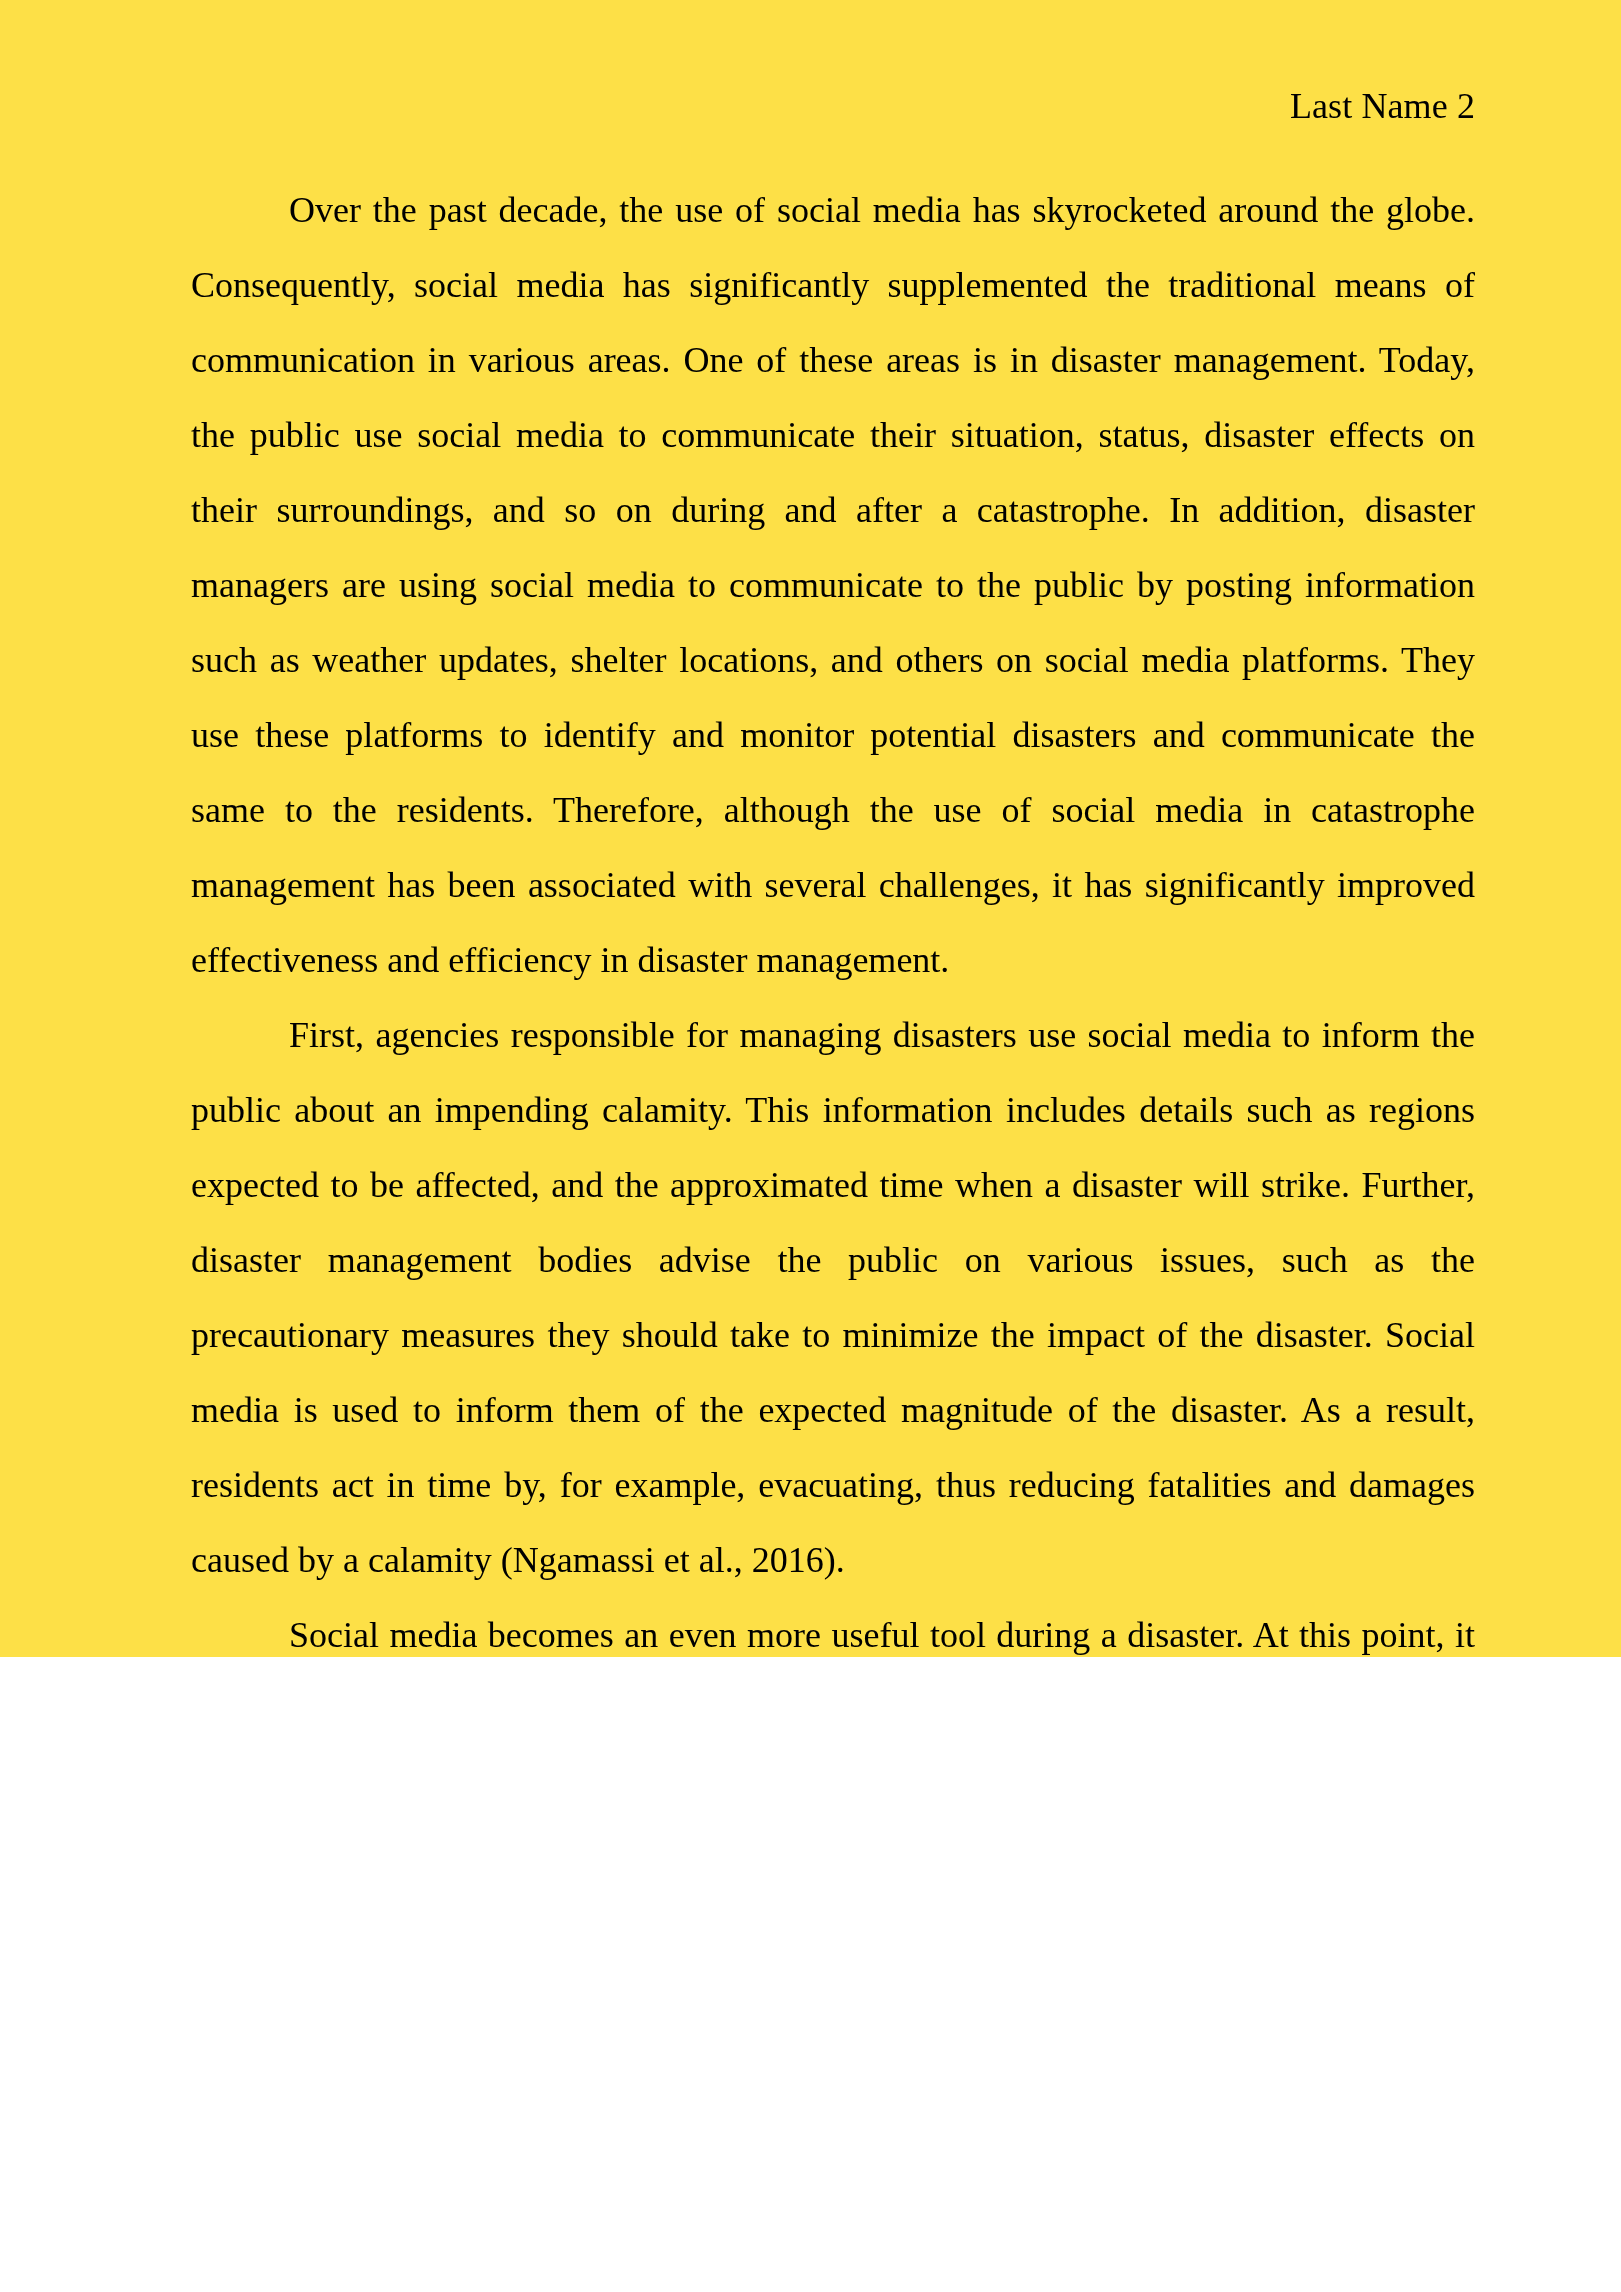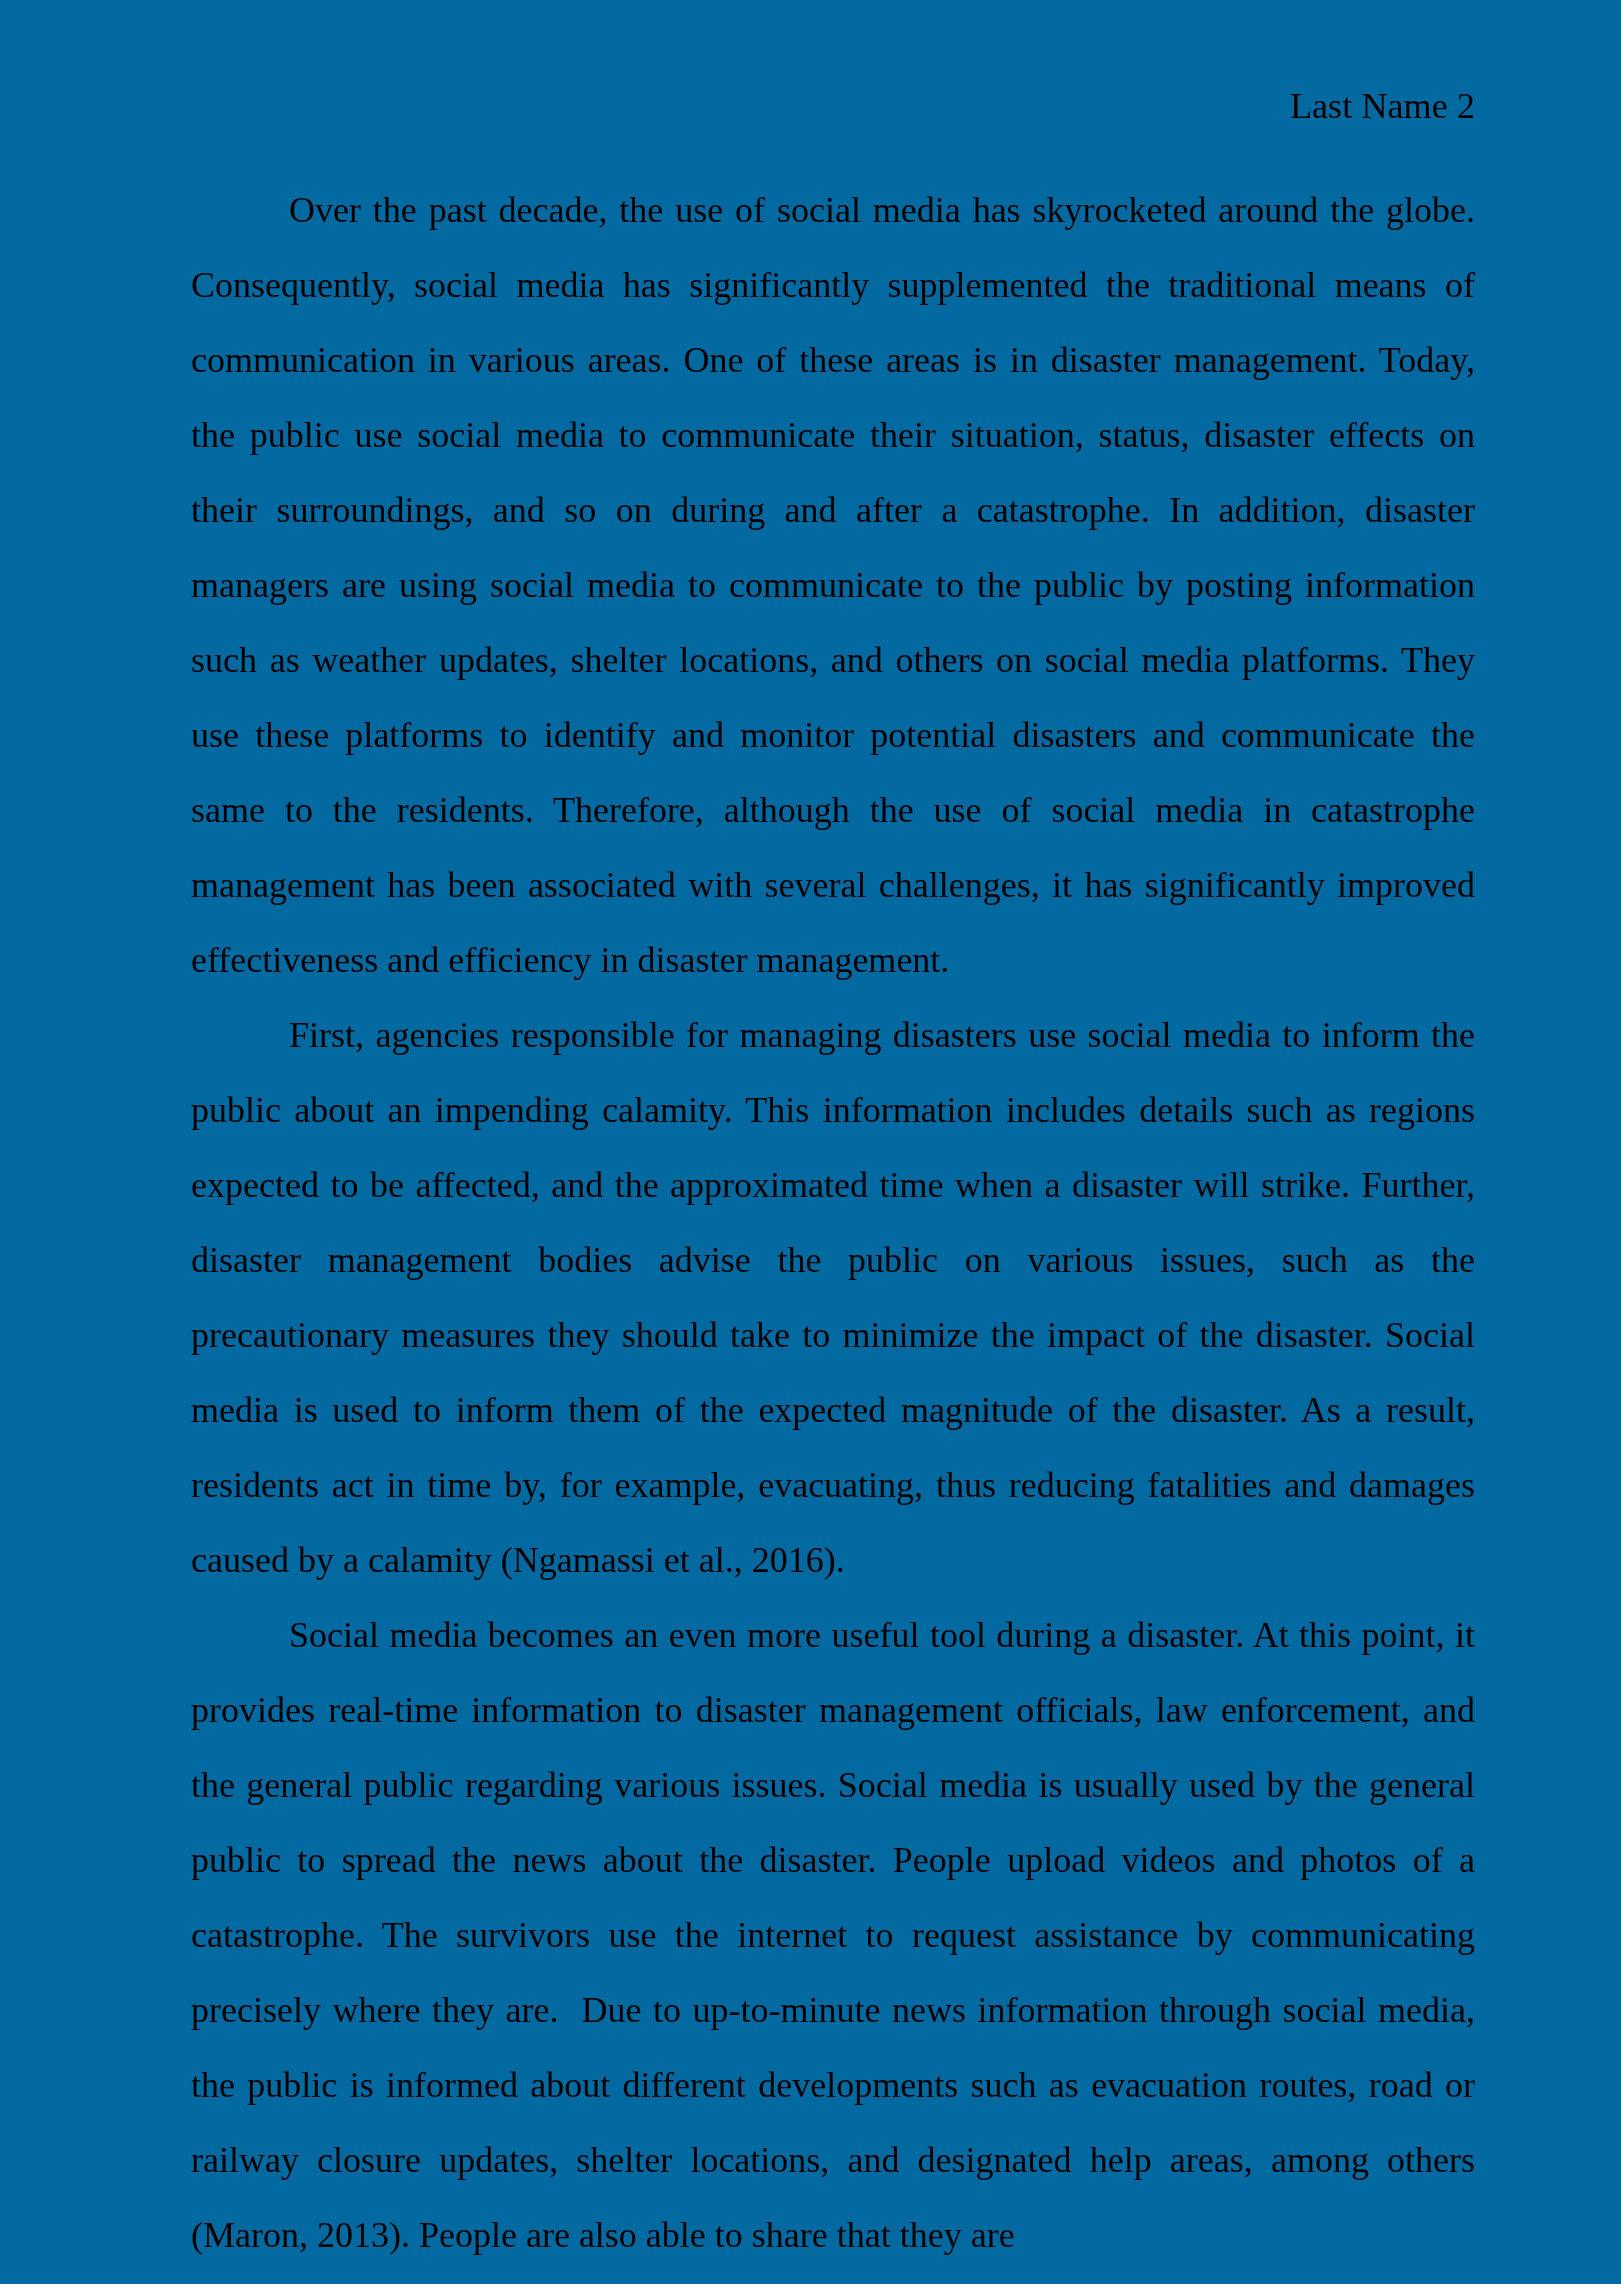--- a/index.html
+++ b/index.html
@@ -8,22 +8,22 @@
     background: #ffffff;
   }
   body {
     font-family: "Liberation Serif", "DejaVu Serif", serif;
     color: #000000;
     -webkit-font-smoothing: antialiased;
   }
   .page {
     position: relative;
     width: 1621px;
-    height: 2284px;
-    background: #0369a1;
+    height: 1657px;
+    background: #fde047;
     box-sizing: border-box;
     overflow: hidden;
   }
   
   .running-header {
     position: absolute;
     top: 86px;
     left: 191px;
     width: 1284px;
     text-align: right;

